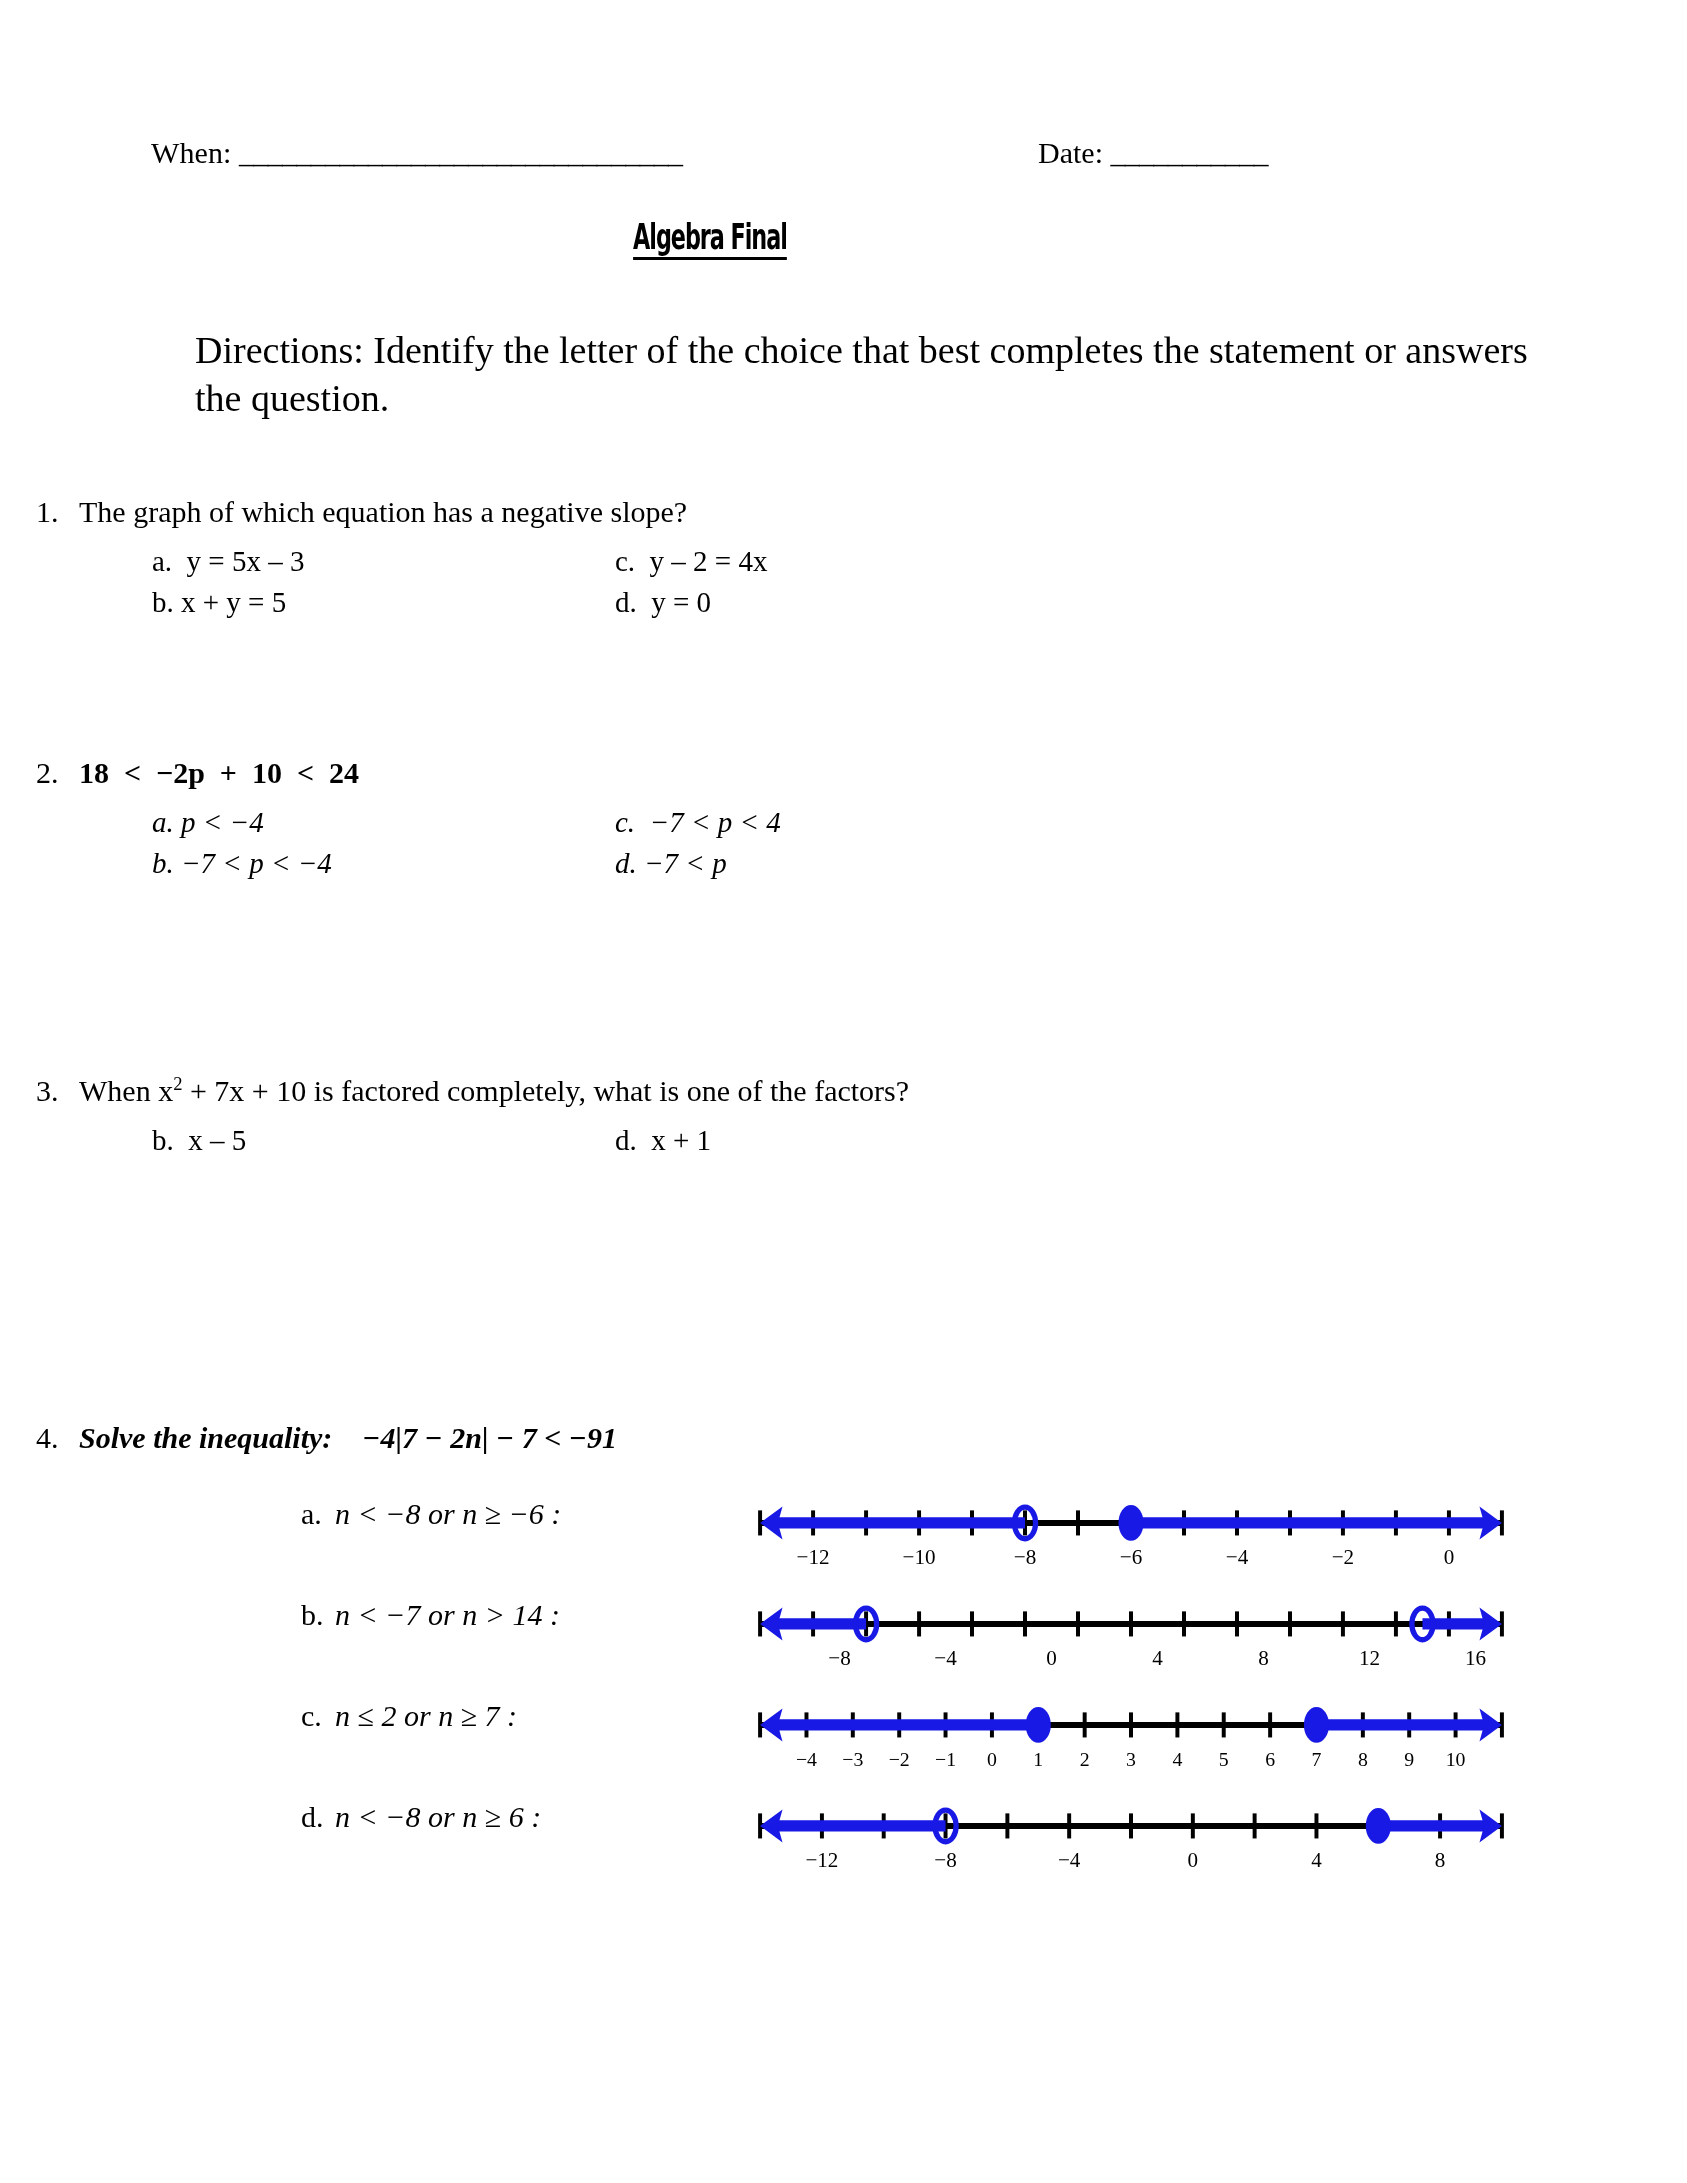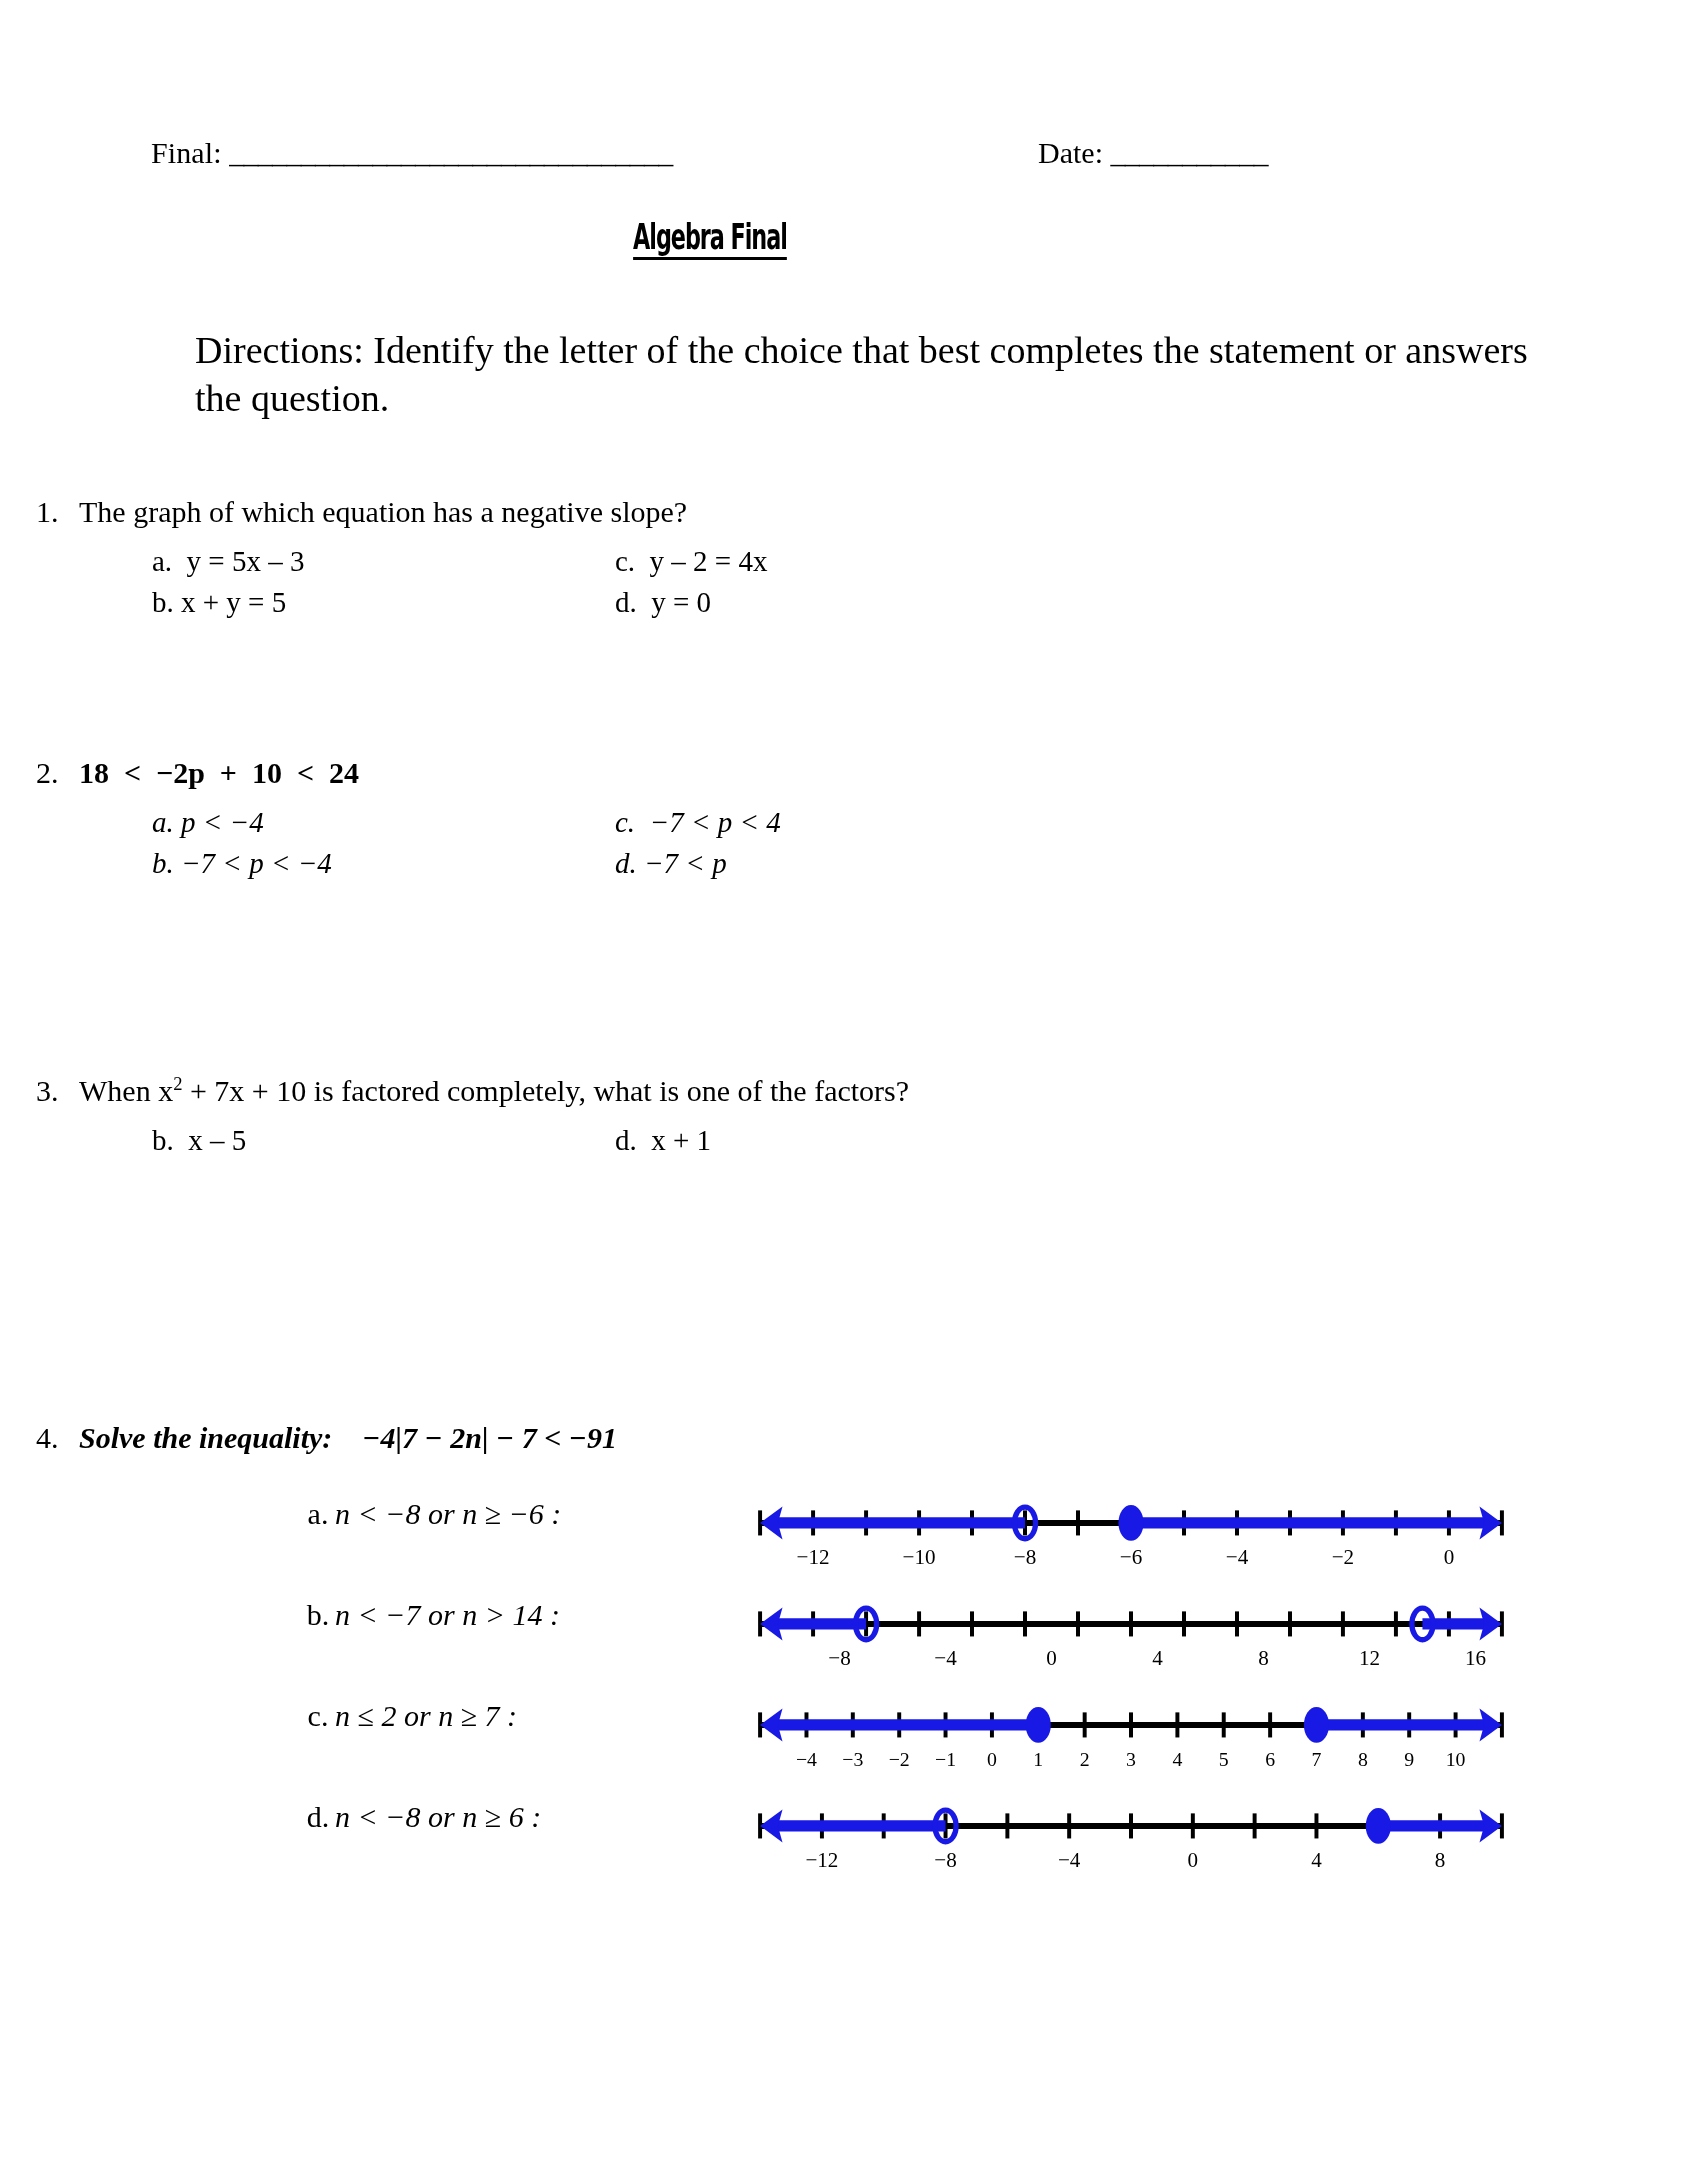--- a/index.html
+++ b/index.html
@@ -133,21 +133,20 @@
     text-align: right;
   }
   .mathit {
     font-style: italic;
   }
 
   
   .q4-choices {
     position: relative;
     padding-left: 0;
-    text-align: center;
   }
   .nl-row {
     position: relative;
     height: 101px;
   }
   .nl-label {
     position: absolute;
     left: 301px;
     top: 12px;
     font-size: 30px;
@@ -168,21 +167,21 @@
 
   
   .nowrap { white-space: pre; font-weight: bold; }
 </style>
 </head>
 <body>
 
 <div class="page">
 
   <div class="header-row">
-    <div class="name-block"><span>Final: </span><span class="blankline">_______________________________</span></div>
+    <div class="name-block"><span>When: </span><span class="blankline">_______________________________</span></div>
     <div class="date-block"><span>Date: </span><span class="blankline">___________</span></div>
   </div>
 
   <div class="title">
     <span>Algebra Final</span>
   </div>
 
   <div class="directions">Directions: Identify the letter of the choice that best completes the statement or answers the question.</div>
 
   <div class="question" style="top:493px; left:0;">

